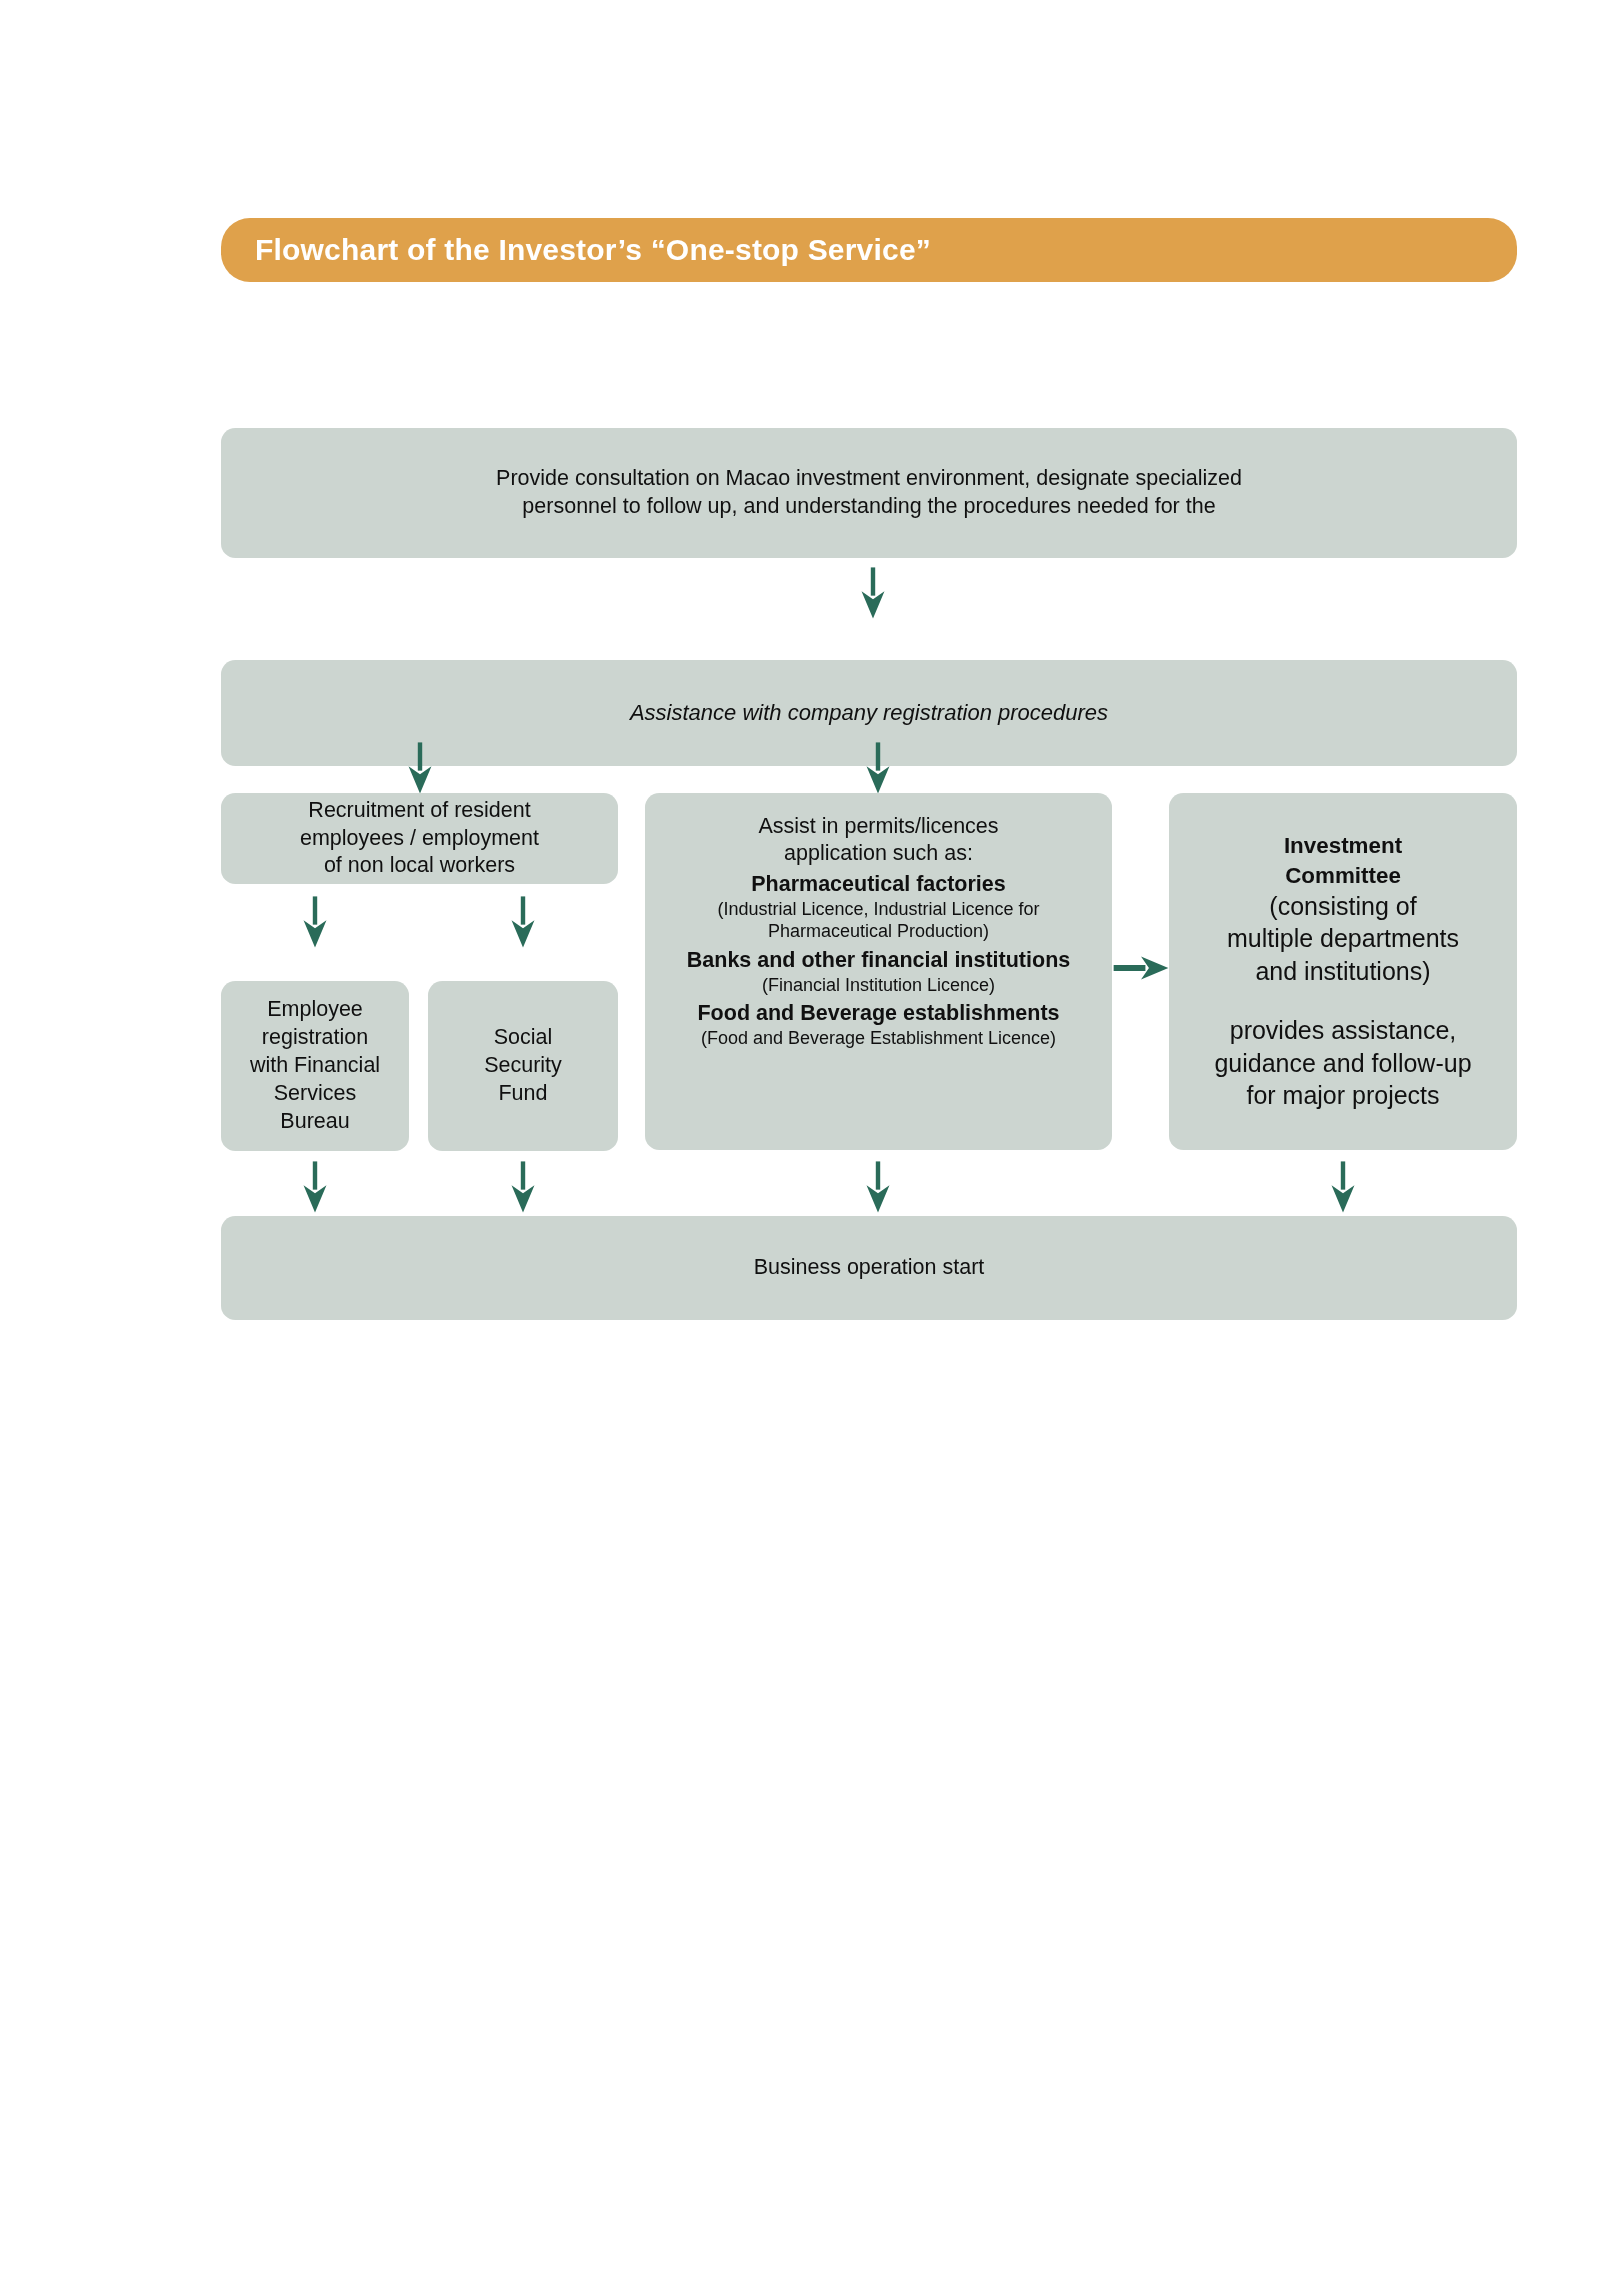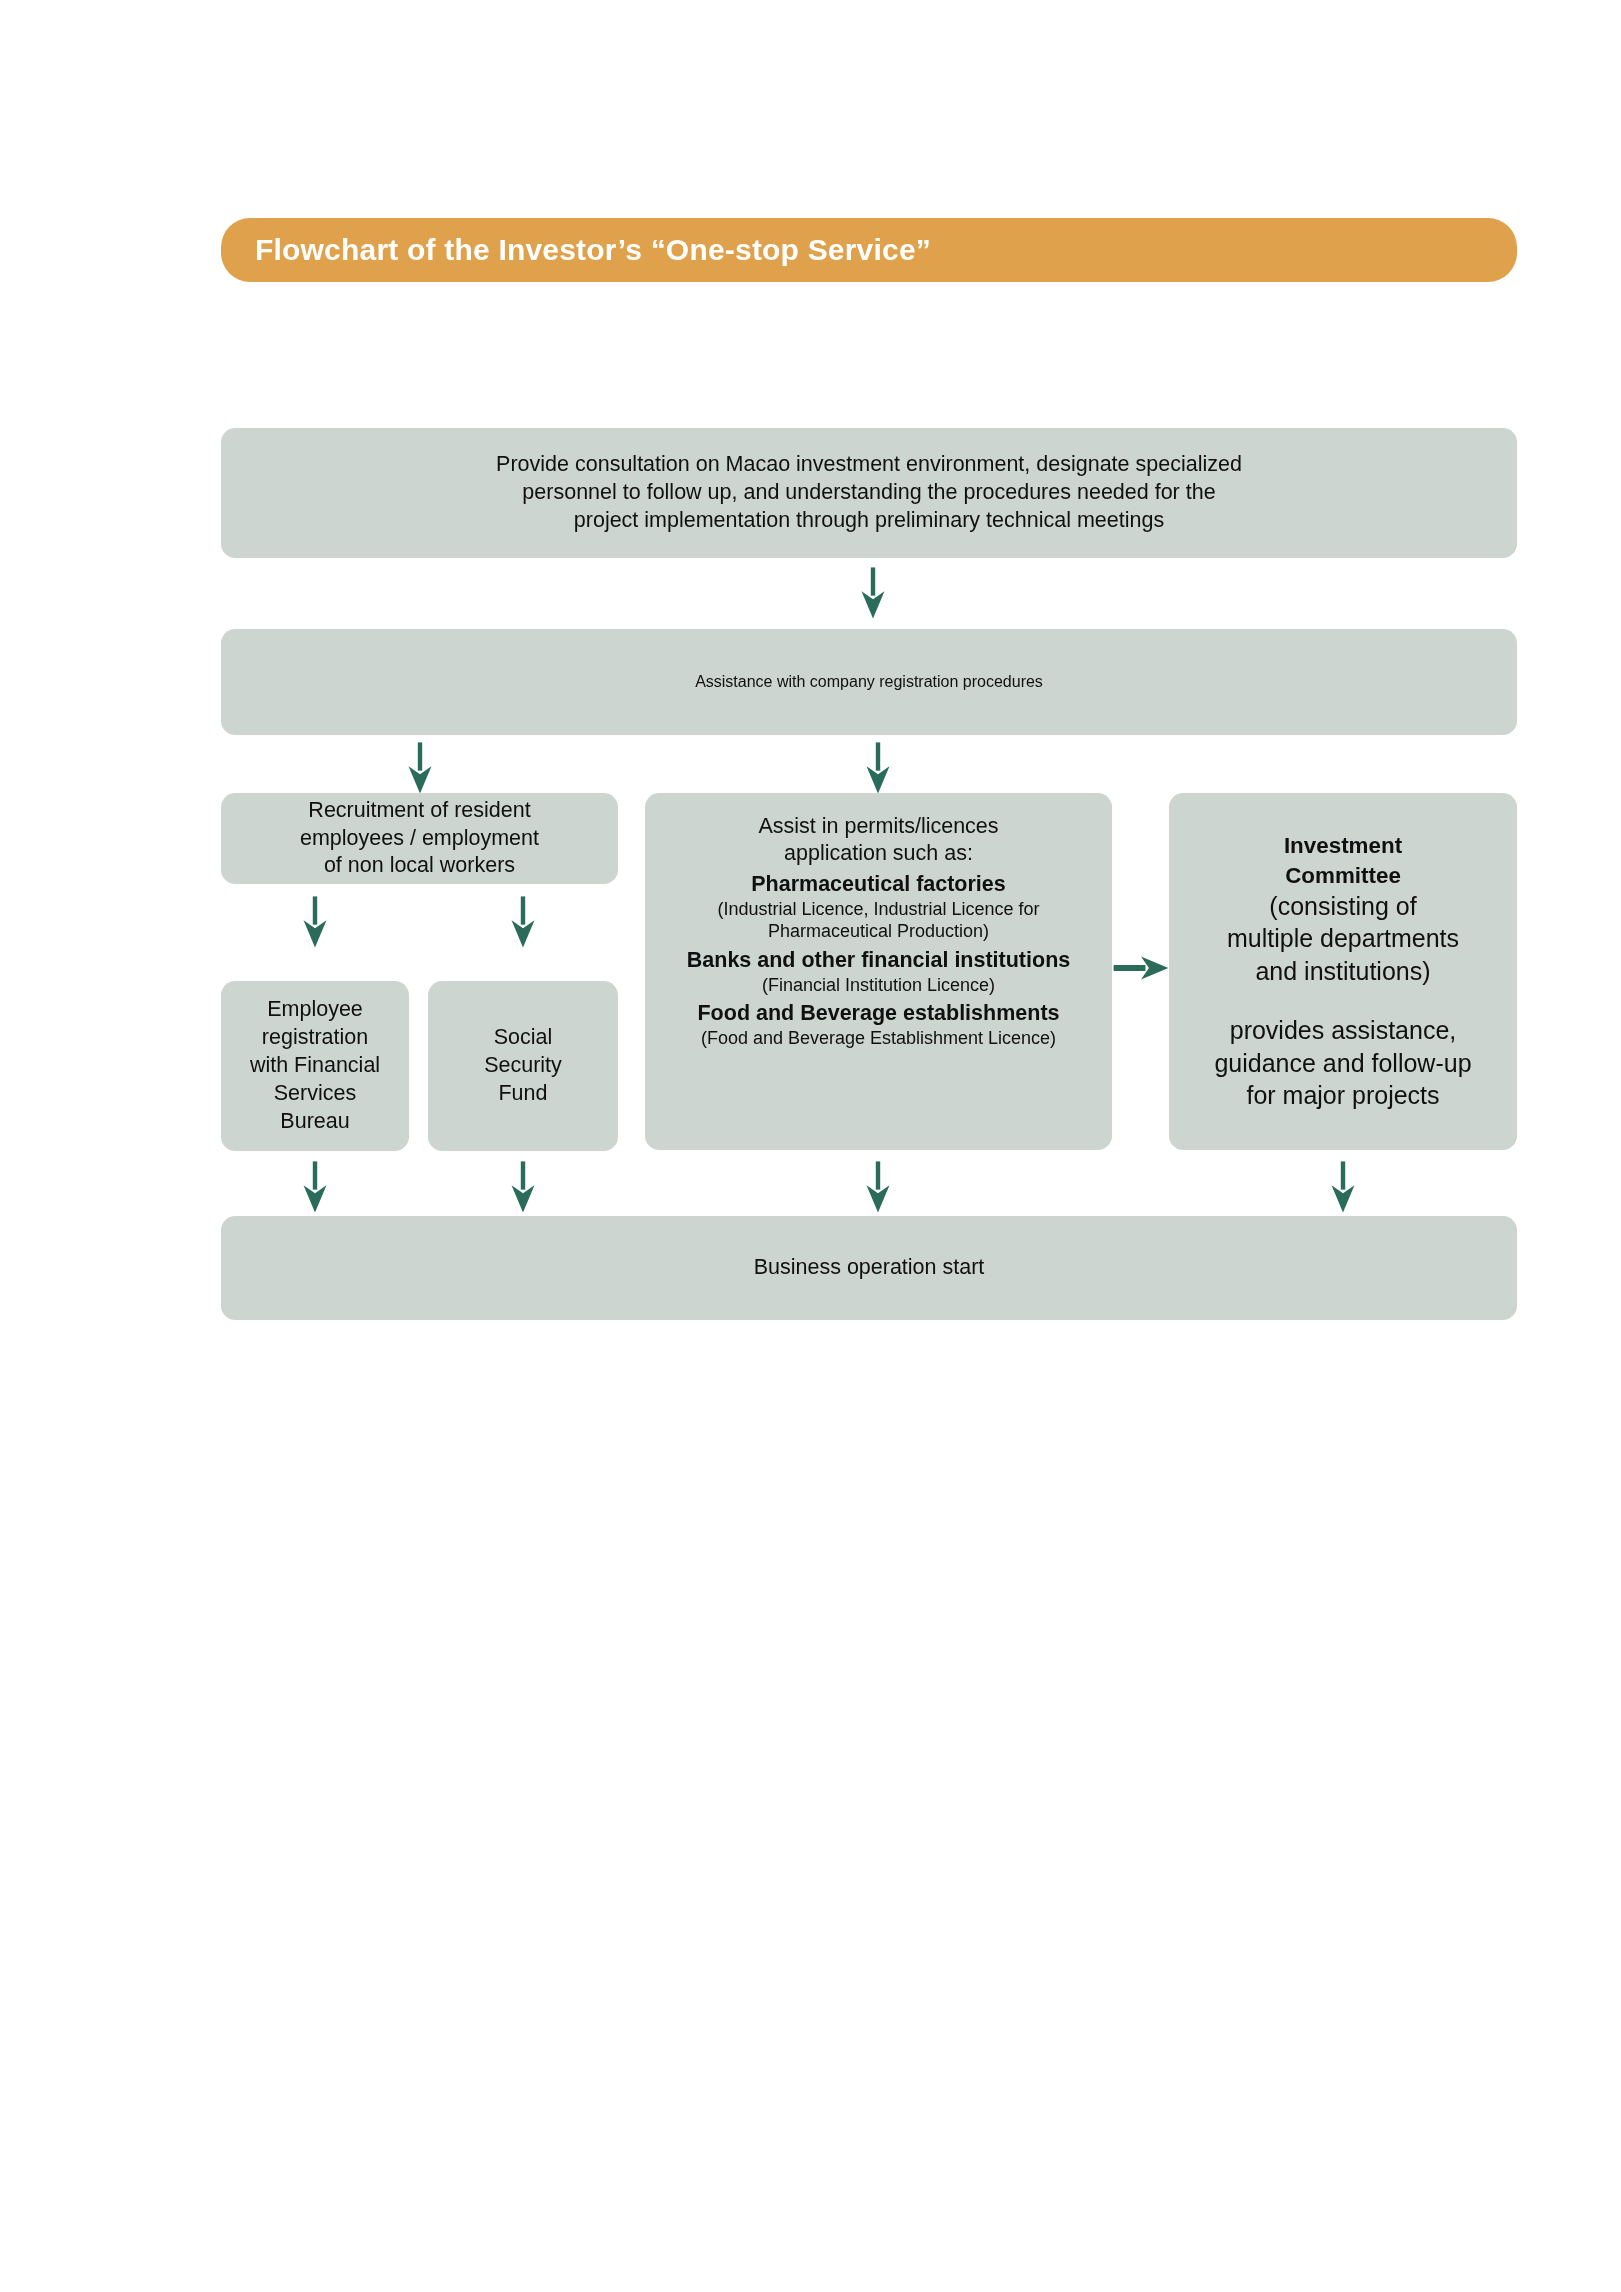--- a/index.html
+++ b/index.html
@@ -63,23 +63,24 @@
   
   #box-consultation {
     left: 221px; top: 428px;
     width: 1296px; height: 130px;
     font-size: 21.5px;
     padding: 0 54px;
   }
 
   
   #box-registration {
-    left: 221px; top: 629px;
+    left: 221px; top: 660px;
     width: 1296px; height: 106px;
-    font-size: 16px;
+    font-size: 22px;
+    font-style: italic;
   }
 
   
   #box-recruitment {
     left: 221px; top: 793px;
     width: 397px; height: 91px;
     font-size: 21.5px;
     padding: 0 12.5px;
   }
   #box-permits {
@@ -155,21 +156,20 @@
 
 <div id="page">
 
   <div class="title-band">
     <span class="title-text">Flowchart of the Investor’s “One-stop Service”</span>
   </div>
 
   <div class="box" id="box-consultation">
     <span class="line">Provide consultation on Macao investment environment, designate specialized</span>
     <span class="line">personnel to follow up, and understanding the procedures needed for the</span>
-    <span class="line">project implementation through preliminary technical meetings</span>
   </div>
 
   <div class="arrow-v" style="left:858px; top:567px; height:52px;">
     <svg width="30" height="52" viewBox="0 0 34 58" xmlns="http://www.w3.org/2000/svg">
       <path d="M17 0 L17 32" stroke="#2A6B59" stroke-width="5" fill="none"></path>
       <path d="M4 27 L17 58 L30 27 L17 36 Z" fill="#2A6B59"></path>
     </svg>
   </div>
 
   <div class="box" id="box-registration">

